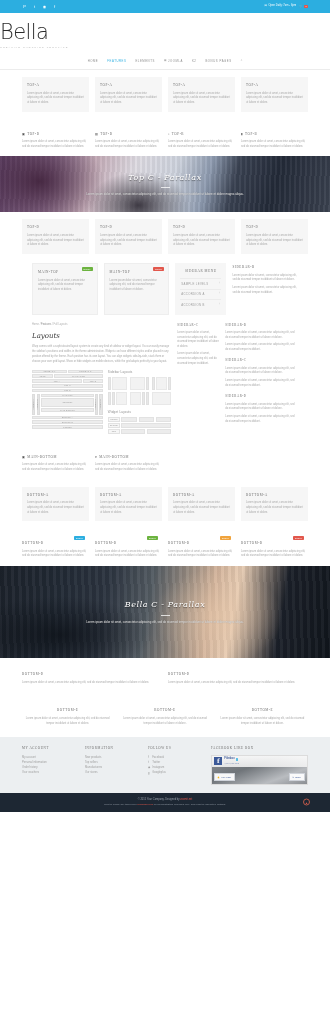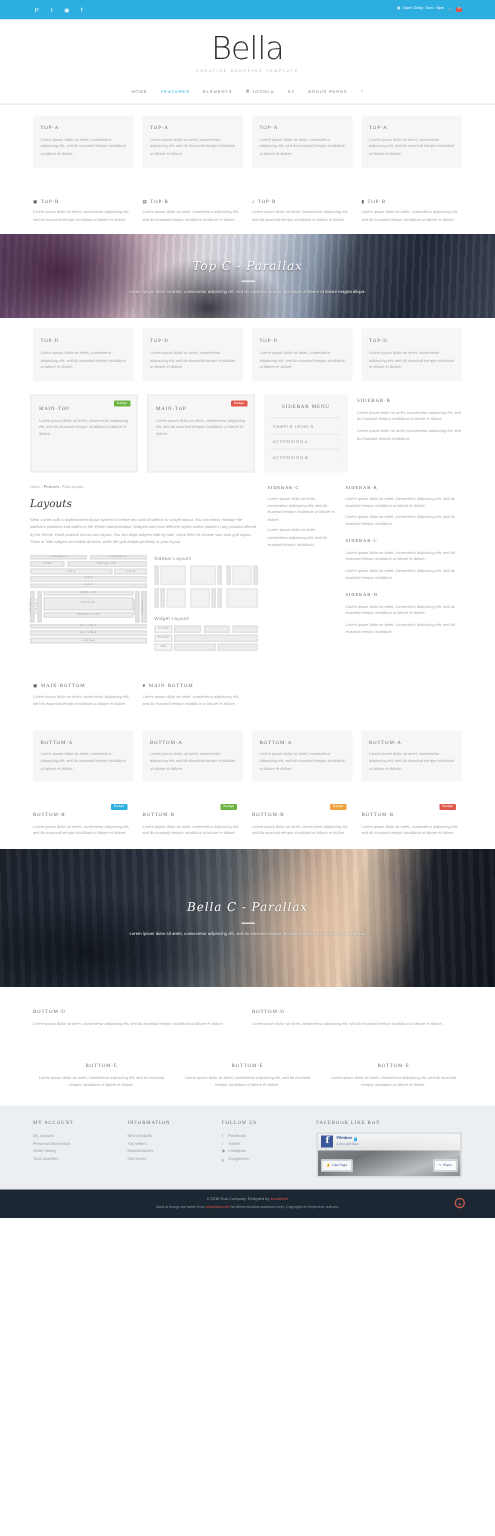--- a/index.html
+++ b/index.html
@@ -28,21 +28,21 @@
   .topbar-right { display:flex; align-items:center; gap:3px; }
   .tb-hours { color:#ffffff; font-size:2.6px; letter-spacing:.05px; white-space:nowrap; display:flex; align-items:center; gap:1.5px;}
   .tb-cartbox { display:flex; align-items:center; gap:1.5px; }
   .tb-cart { color:#ffffff; font-size:3px; line-height:1; }
   .cart-badge {
     background:#e2574c; color:#fff; font-size:2.2px; border-radius:0.7px;
     padding:0.6px 1.2px; line-height:1;
   }
 
   
-  .header { background:#fff; padding:9px 0 0; text-align:center; }
+  .header { background:#fff; padding:9px 0 0; }
   .logo {
     font-family:"DejaVu Sans", sans-serif; font-weight:300;
     font-size:21px; letter-spacing:-0.6px; color:#2b2b2b; line-height:1;
   }
   .tagline {
     font-size:2.5px; letter-spacing:1.1px; color:#b5b5b5;
     margin-top:2.5px; text-transform:uppercase;
   }
   .mainnav {
     display:flex; justify-content:center; align-items:center;
@@ -128,21 +128,21 @@
     letter-spacing:.6px; text-transform:uppercase; text-align:center; margin-bottom:4px;
   }
   .menu-li {
     display:flex; justify-content:space-between; align-items:center;
     font-size:2.8px; color:#9d9d9d; letter-spacing:.35px; text-transform:uppercase;
     border-top:0.5px solid #ececec; padding:2.6px 1px;
   }
   .menu-li .chev { font-size:2.6px; color:#c2c2c2; }
 
   
-  .main-grid { display:grid; grid-template-columns: 1fr 0.52fr 0.52fr; gap:6px; padding:6px 20px 8px; }
+  .main-grid { display:grid; grid-template-columns: 1fr 0.52fr 0.52fr; gap:6px; padding:6px 32px 8px; }
   .breadcrumb { font-size:2.6px; color:#b0b0b0; margin-bottom:4px; }
   .breadcrumb b { color:#8a8a8a; font-weight:400; }
   .art-title {
     font-family:"DejaVu Serif", serif; font-style:italic; font-size:7px;
     color:#3a3a3a; font-weight:400; margin-bottom:4px;
   }
   .art-body { font-size:2.65px; color:#a8a8a8; line-height:1.8; }
 
   
   .diagram { display:grid; grid-template-columns: 1.12fr 1fr; gap:5px; margin-top:5px; }

